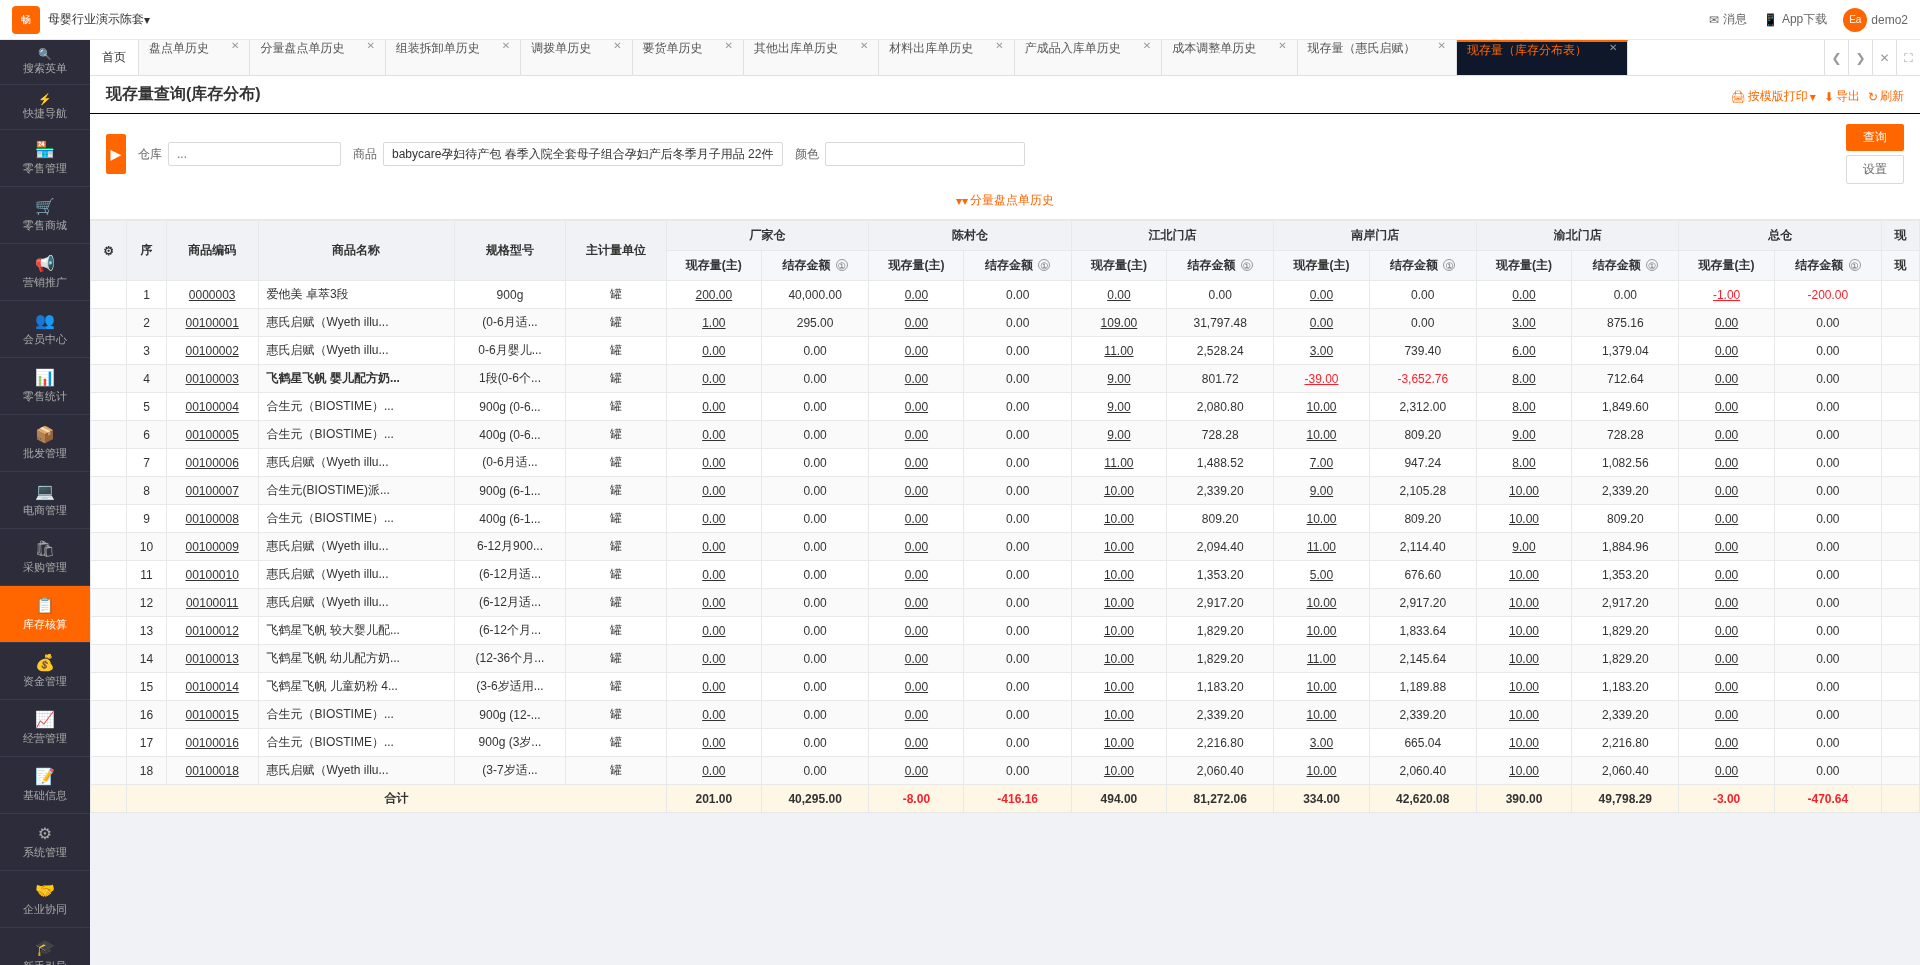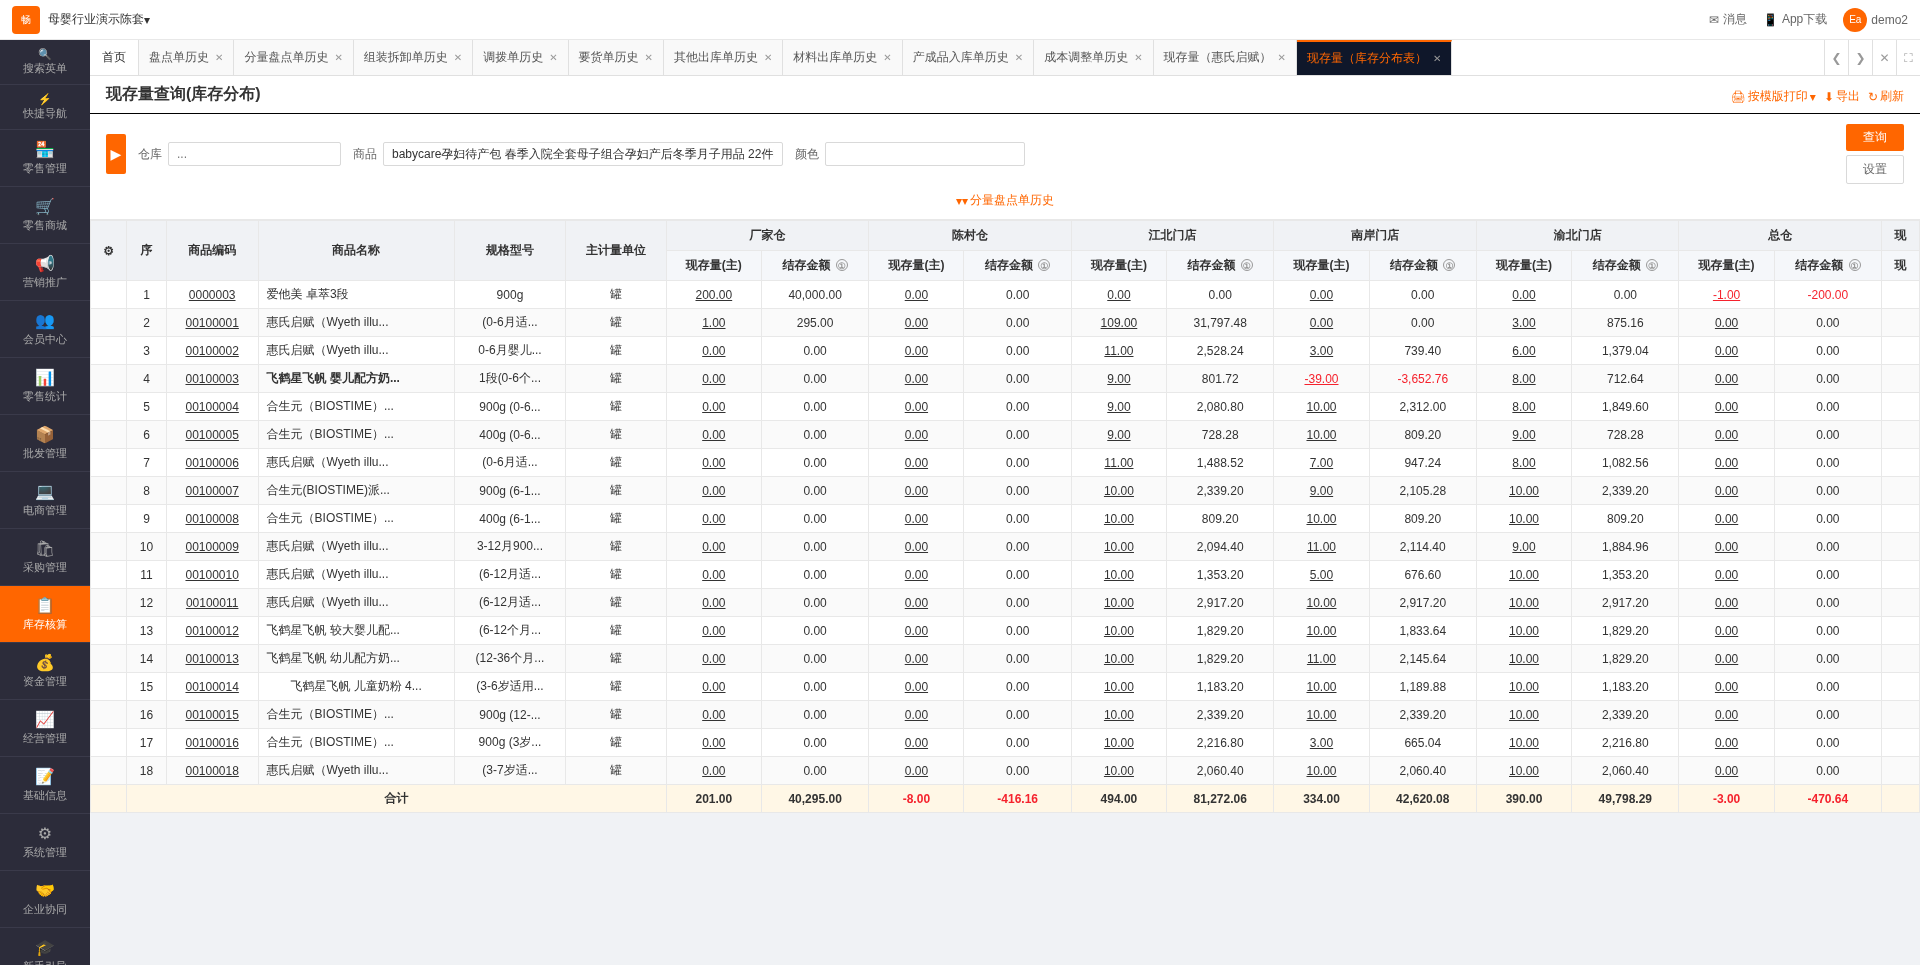--- a/index.html
+++ b/index.html
@@ -70,27 +70,26 @@
       font-size: 12px;
       color: #333;
       cursor: pointer;
       border-right: 1px solid #e0e0e0;
       white-space: nowrap;
     }
     .tab-item {
       padding: 0 10px;
       height: 36px;
       display: flex;
-      align-items: center;
       font-size: 12px;
       color: #555;
       cursor: pointer;
       border-right: 1px solid #e0e0e0;
       white-space: nowrap;
-      gap: 4px;
+      gap: 20px;
       background: #f9f9f9;
     }
     .tab-item.active {
       background: #0f172a;
       color: #ff6600;
       border-top: 2px solid #ff6600;
     }
     .tab-close { font-size: 10px; color: #999; cursor: pointer; margin-left: 2px; }
     .tab-nav-btn {
       width: 24px;
@@ -655,21 +654,21 @@
     <td>809.20</td>
     <td><span class="underline">0.00</span></td>
     <td>0.00</td>
     <td></td>
   </tr>
               <tr>
     <td></td>
     <td>10</td>
     <td><span class="underline">00100009</span></td>
     <td style="text-align:left;max-width:160px;overflow:hidden;text-overflow:ellipsis;">惠氏启赋（Wyeth illu...</td>
-    <td>3-12月900...</td>
+    <td>6-12月900...</td>
     <td>罐</td>
     <td><span class="underline">0.00</span></td>
     <td>0.00</td>
     <td><span class="underline">0.00</span></td>
     <td>0.00</td>
     <td><span class="underline">10.00</span></td>
     <td>2,094.40</td>
     <td><span class="underline">11.00</span></td>
     <td>2,114.40</td>
     <td><span class="underline">9.00</span></td>
@@ -759,21 +758,21 @@
     <td><span class="underline">10.00</span></td>
     <td>1,829.20</td>
     <td><span class="underline">0.00</span></td>
     <td>0.00</td>
     <td></td>
   </tr>
               <tr>
     <td></td>
     <td>15</td>
     <td><span class="underline">00100014</span></td>
-    <td style="text-align:center;max-width:160px;overflow:hidden;text-overflow:ellipsis;">飞鹤星飞帆 儿童奶粉 4...</td>
+    <td style="text-align:left;max-width:160px;overflow:hidden;text-overflow:ellipsis;">飞鹤星飞帆 儿童奶粉 4...</td>
     <td>(3-6岁适用...</td>
     <td>罐</td>
     <td><span class="underline">0.00</span></td>
     <td>0.00</td>
     <td><span class="underline">0.00</span></td>
     <td>0.00</td>
     <td><span class="underline">10.00</span></td>
     <td>1,183.20</td>
     <td><span class="underline">10.00</span></td>
     <td>1,189.88</td>

